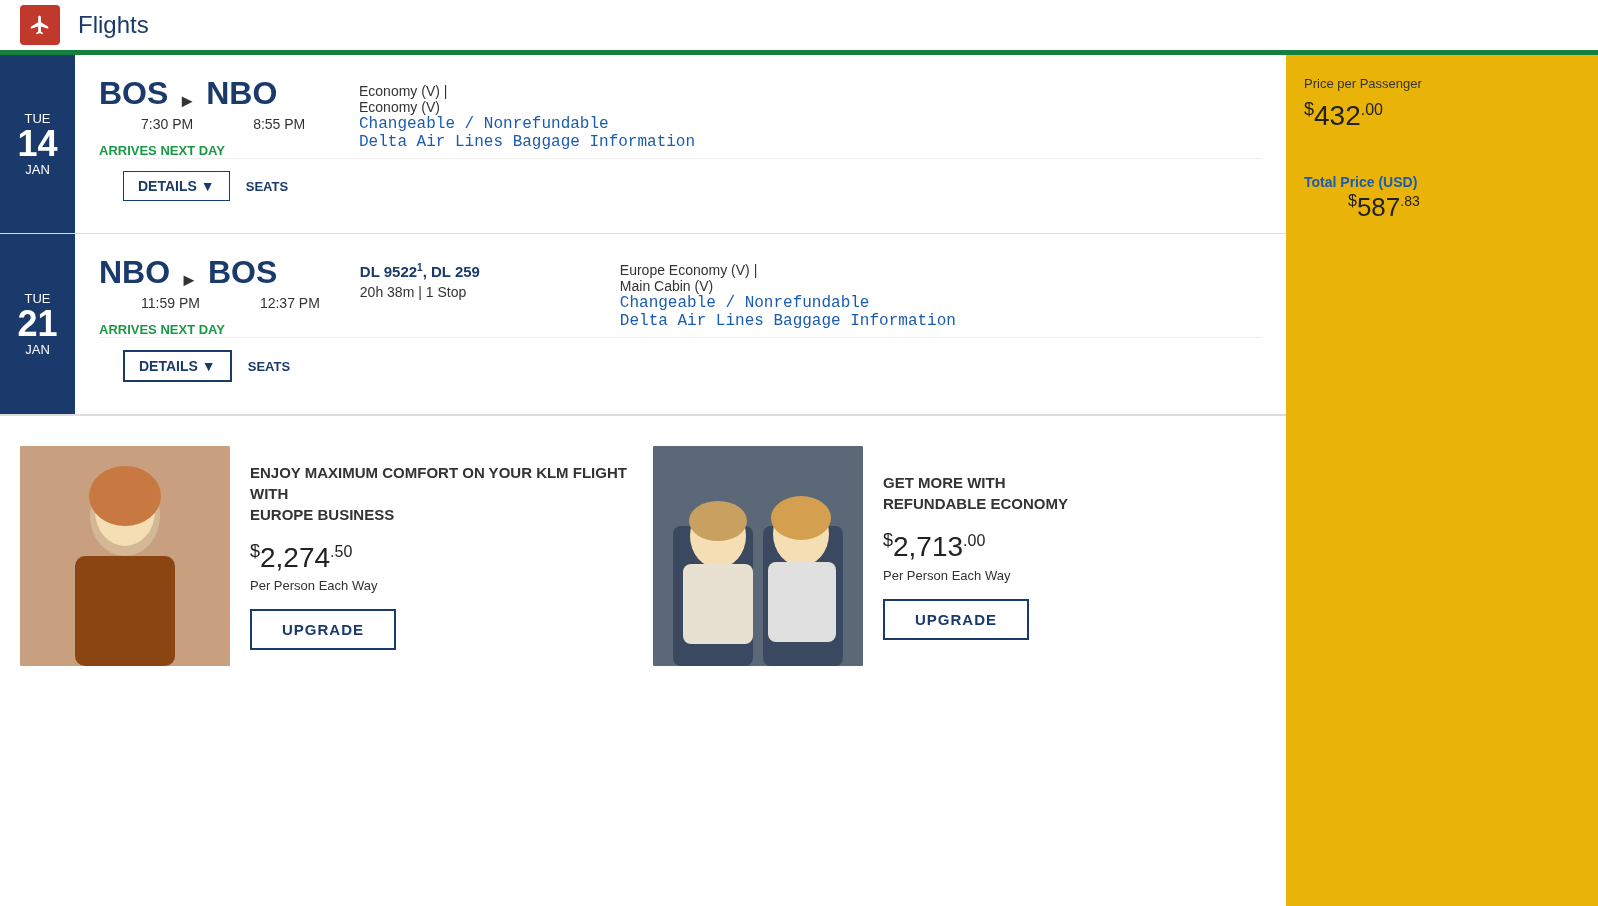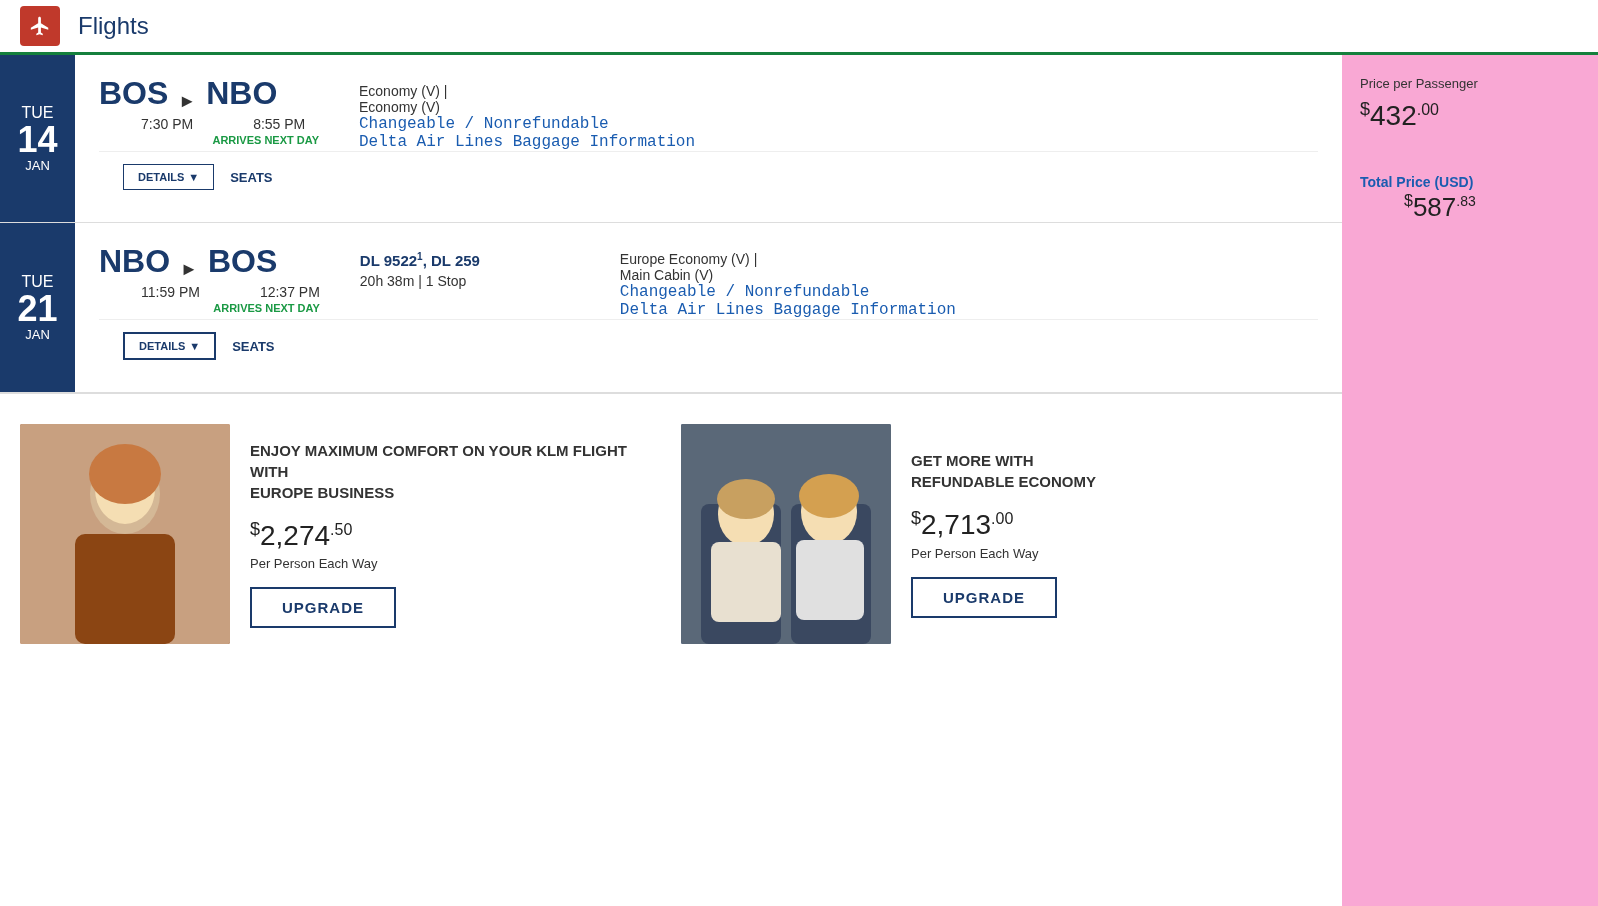--- a/index.html
+++ b/index.html
@@ -1,62 +1,62 @@
 <!DOCTYPE html>
 <html><head>
   <meta charset="utf-8">
   <style>
     * { box-sizing: border-box; margin: 0; padding: 0; }
     body { font-family: Arial, sans-serif; background: #f0f0f0; color: #222; font-size: 14px; }
 
     .page-wrapper { display: flex; flex-direction: column; width: 1598px; min-height: 906px; background: #fff; }
 
     
-    .header { display: flex; align-items: center; padding: 0 20px; height: 55px; border-bottom: 3px solid #15803d; background: #fff; }
+    .header { display: flex; align-items: center; padding: 0 20px; height: 55px; border-bottom: 5px solid #15803d; background: #fff; }
     .header-logo { width: 40px; height: 40px; background: #c0392b; border-radius: 4px; display: flex; align-items: center; justify-content: center; margin-right: 18px; flex-shrink: 0; }
     .header-logo svg { fill: white; width: 22px; height: 22px; }
     .header-title { font-size: 24px; font-weight: normal; color: #1a3a6b; }
 
     
     .main { display: flex; flex: 1; }
 
     
     .flights-area { flex: 1; background: #fff; }
 
     
-    .price-panel { width: 256px; background: #f9a8d4; padding: 20px 18px; flex-shrink: 0; }
+    .price-panel { width: 312px; background: #eab308; padding: 20px 18px; flex-shrink: 0; }
     .price-section { margin-bottom: 20px; }
     .price-label { font-size: 13px; color: #333; line-height: 1.4; margin-bottom: 6px; }
     .price-value { font-size: 28px; color: #222; font-weight: normal; }
     .price-value .dollar { font-size: 18px; vertical-align: super; }
     .price-value .cents { font-size: 16px; vertical-align: super; }
 
     
     .flight-row { display: flex; background: #fff; border-bottom: 1px solid #ddd; }
     .date-col { width: 75px; background: #1a3a6b; color: #fff; display: flex; flex-direction: column; align-items: center; justify-content: center; padding: 20px 0; flex-shrink: 0; }
-    .date-day-label { font-size: 16px; text-transform: uppercase; }
+    .date-day-label { font-size: 13px; text-transform: uppercase; }
     .date-day-num { font-size: 36px; font-weight: bold; line-height: 1; }
     .date-month { font-size: 13px; text-transform: uppercase; }
     .flight-details { flex: 1; padding: 20px 24px; }
     .flight-info-row { display: flex; align-items: flex-start; gap: 40px; }
     .route-block { min-width: 220px; }
     .route-codes { display: flex; align-items: flex-end; gap: 10px; font-size: 32px; font-weight: bold; color: #1a3a6b; }
     .route-arrow { font-size: 18px; color: #333; margin-top: 6px; }
     .times-row { display: flex; gap: 60px; margin-top: 4px; margin-left: 42px; }
     .time-label { font-size: 14px; color: #333; }
-    .arrives-next { font-size: 11px; color: #1a9944; font-weight: bold; margin-top: 2px; text-align: right; }
+    .arrives-next { font-size: 13px; color: #1a9944; font-weight: bold; margin-top: 11px; }
     .flight-nums-block { min-width: 220px; padding-top: 8px; }
     .flight-nums { font-size: 15px; color: #1a3a6b; font-weight: bold; }
     .flight-nums sup { font-size: 10px; }
     .duration { font-size: 14px; color: #333; margin-top: 4px; }
     .cabin-block { padding-top: 8px; }
     .cabin-class { font-size: 14px; color: #333; }
     .cabin-link { font-size: 16px; color: #1a5cb0; cursor: pointer; display: block; margin-top: 0; font-family: Liberation Mono, monospace; }
     .details-bar { display: flex; align-items: center; gap: 16px; padding: 12px 24px; border-top: 1px solid #eee; }
-    .details-btn { border: 1px solid #1a3a6b; background: #fff; color: #1a3a6b; font-size: 11px; font-weight: bold; padding: 6px 14px; cursor: pointer; display: flex; align-items: center; gap: 4px; }
+    .details-btn { border: 1px solid #1a3a6b; background: #fff; color: #1a3a6b; font-size: 14px; font-weight: bold; padding: 6px 14px; cursor: pointer; display: flex; align-items: center; gap: 4px; }
     .details-btn-active { border: 2px solid #1a3a6b; }
     .seats-link { color: #1a3a6b; font-size: 13px; font-weight: bold; cursor: pointer; text-decoration: none; background: none; border: none; }
 
     
     .promo-area { background: #fff; padding: 30px 20px; display: flex; gap: 20px; border-top: 1px solid #ddd; }
     .promo-card { display: flex; align-items: center; gap: 20px; flex: 1; }
     .promo-content { }
     .promo-headline { font-size: 15px; font-weight: bold; color: #333; text-transform: uppercase; line-height: 1.4; margin-bottom: 16px; }
     .promo-price { font-size: 28px; color: #222; font-weight: normal; }
     .promo-price .dollar { font-size: 18px; vertical-align: super; }

